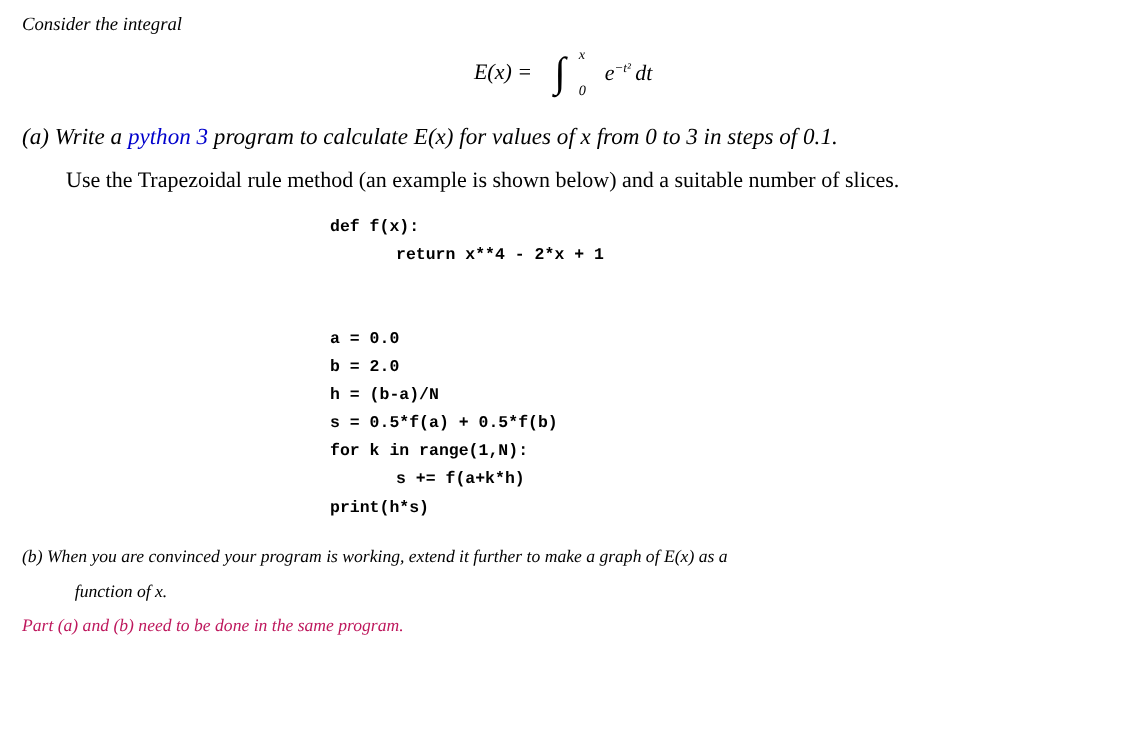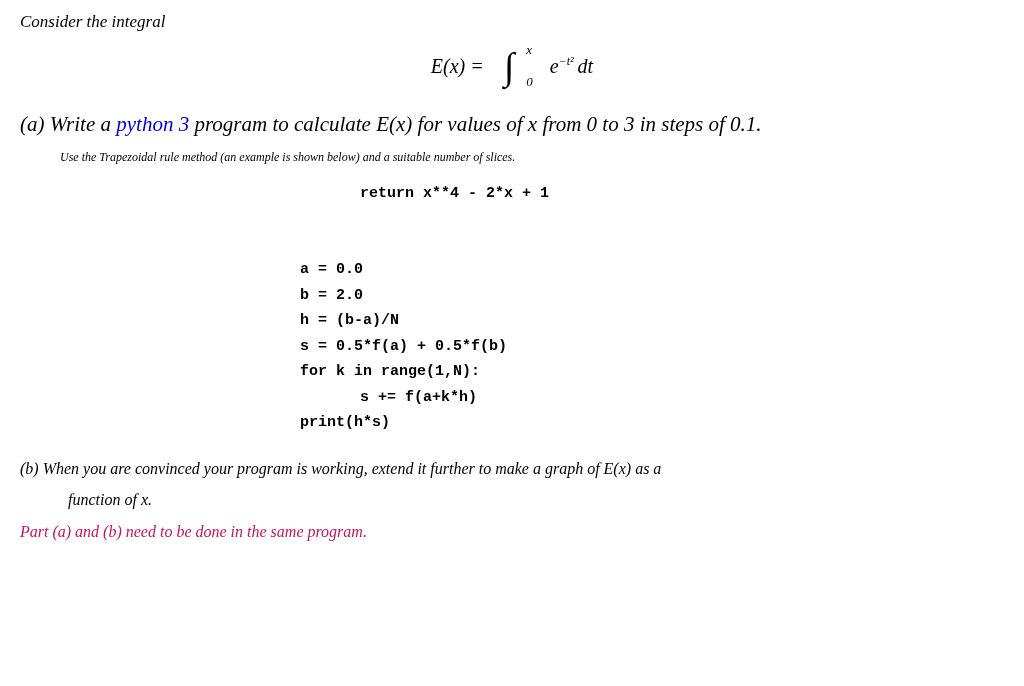--- a/index.html
+++ b/index.html
@@ -80,22 +80,21 @@
       margin-bottom: 6px;
       line-height: 1.6;
     }
 
     .part-a .python-highlight {
       color: #0000cc;
       font-style: italic;
     }
 
     .trapezoidal-note {
-      font-style: italic;
-      font-size: 12px;
+      font-size: 20px;
       margin-left: 40px;
       margin-bottom: 14px;
       line-height: 1.6;
     }
 
     .code-block {
       font-family: 'Courier New', Courier, monospace;
       font-size: 15px;
       font-weight: bold;
       font-style: normal;
@@ -154,20 +153,21 @@
 <p class="part-a">
   <span><em>(a)</em></span>
   <span> Write a </span>
   <span class="python-highlight">python 3</span>
   <span> program to calculate <em>E(x)</em> for values of <em>x</em> from 0 to 3 in steps of 0.1.</span>
 </p>
 
 <p class="trapezoidal-note">Use the Trapezoidal rule method (an example is shown below) and a suitable number of slices.</p>
 
 <div class="code-block">
+  <div>def  f(x):</div>
   <div class="indent">return x**4 - 2*x + 1</div>
   <div>&nbsp;</div>
   <div>&nbsp;</div>
   <div>a = 0.0</div>
   <div>b = 2.0</div>
   <div>h = (b-a)/N</div>
   <div>s = 0.5*f(a) + 0.5*f(b)</div>
   <div>for k in range(1,N):</div>
   <div class="indent">s += f(a+k*h)</div>
   <div>print(h*s)</div>

